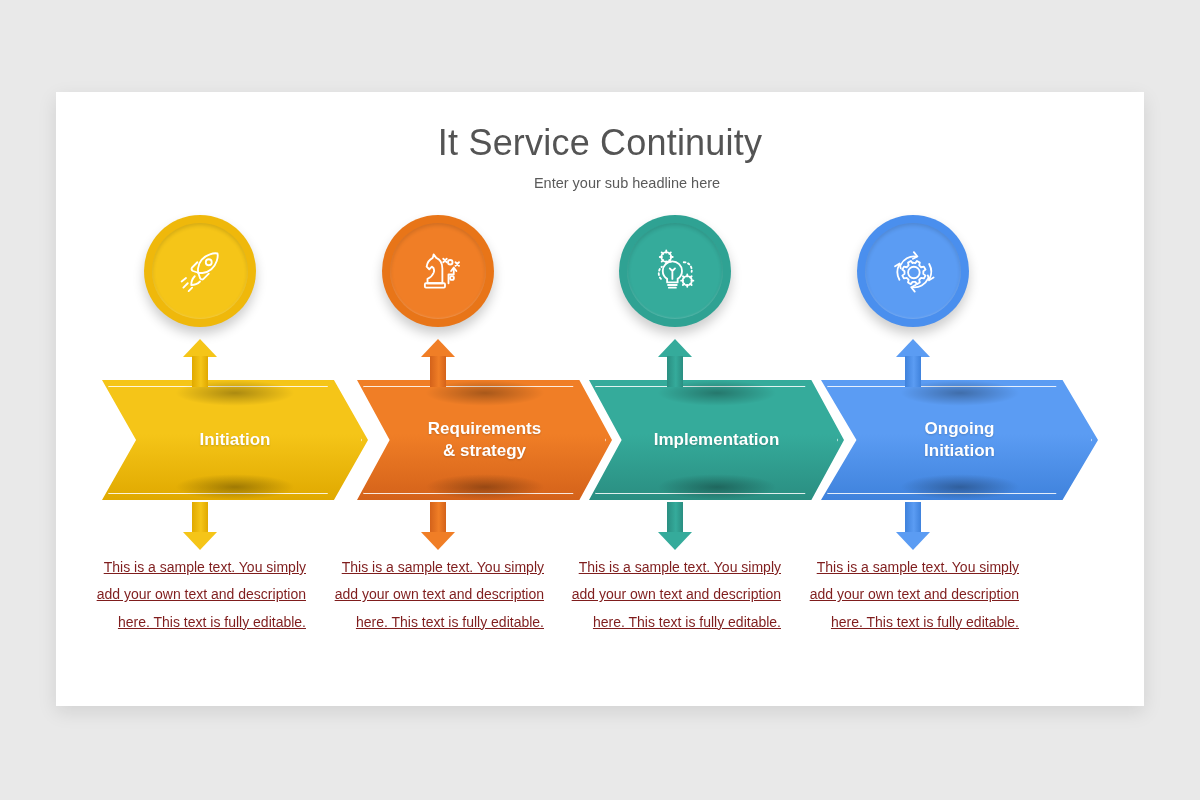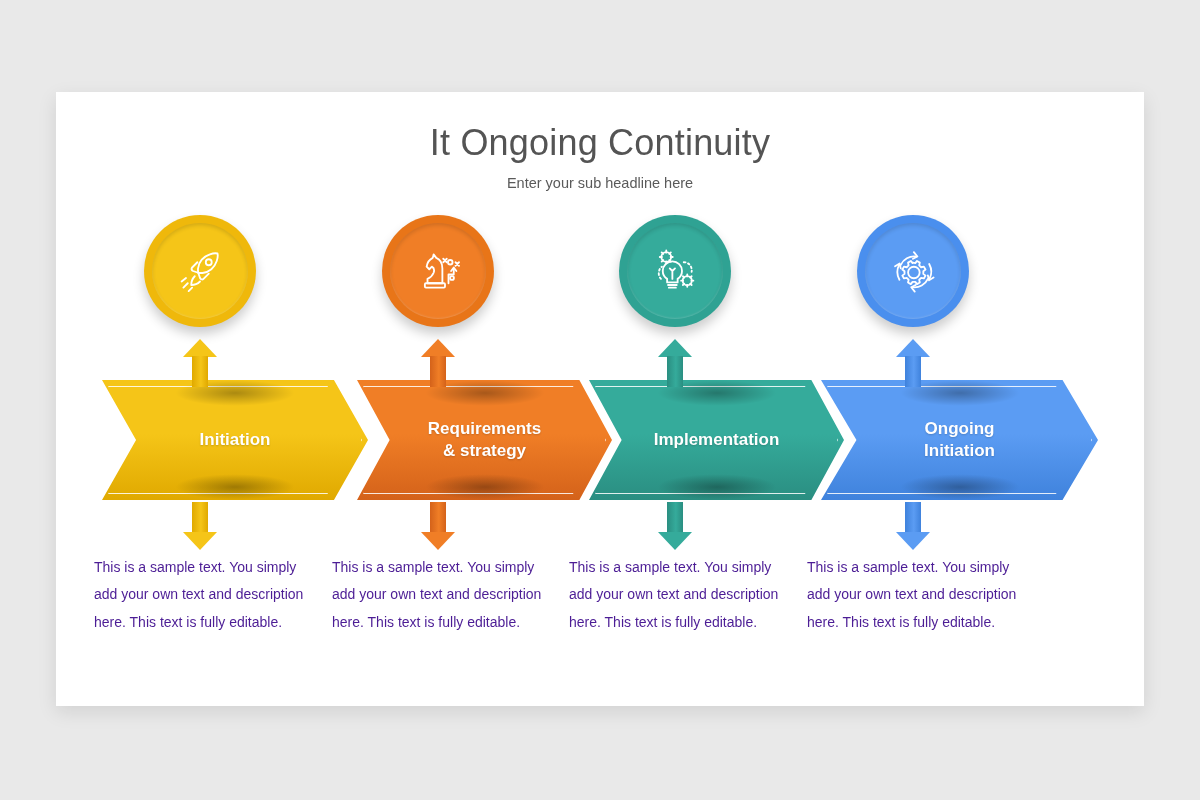--- a/index.html
+++ b/index.html
@@ -38,20 +38,21 @@
   }
   .subtitle {
     position: absolute;
     left: 0;
     top: 83px;
     width: 100%;
     text-align: center;
     font-size: 14.5px;
     font-weight: 400;
     color: #5a5a5a;
+    padding-left: 27px;
   }
 
   
   .stage {
     position: absolute;
     left: 0;
     top: 0;
     width: 1088px;
     height: 614px;
   }
@@ -189,32 +190,33 @@
     z-index: 3;
   }
 
   
   .desc {
     position: absolute;
     top: 462px;
     left: 50%;
     margin-left: -106px;
     width: 212px;
-    text-align: left;
+    text-align: right;
     font-size: 14px;
     line-height: 1.95;
-    color: #4c1d95;
+    color: #7f1d1d;
+    text-decoration: underline;
   }
 </style>
 </head>
 <body style="background: rgb(233, 233, 233);">
 
 <div class="slide" style="background: rgb(255, 255, 255);">
 
-  <div class="title" style="color: rgb(84, 84, 84);">It Ongoing Continuity</div>
+  <div class="title" style="color: rgb(84, 84, 84);">It Service Continuity</div>
   <div class="subtitle" style="color: rgb(90, 90, 90);">Enter your sub headline here</div>
 
   <div class="stage">
 
     <div class="band">
 
       <div class="chev chev0">
         <div class="face" style="background: linear-gradient(rgb(245, 197, 24) 0%, rgb(245, 197, 24) 45%, rgb(224, 169, 0) 100%);"></div>
         <div class="outline"></div>
         <div class="pass-shadow-top"></div>

